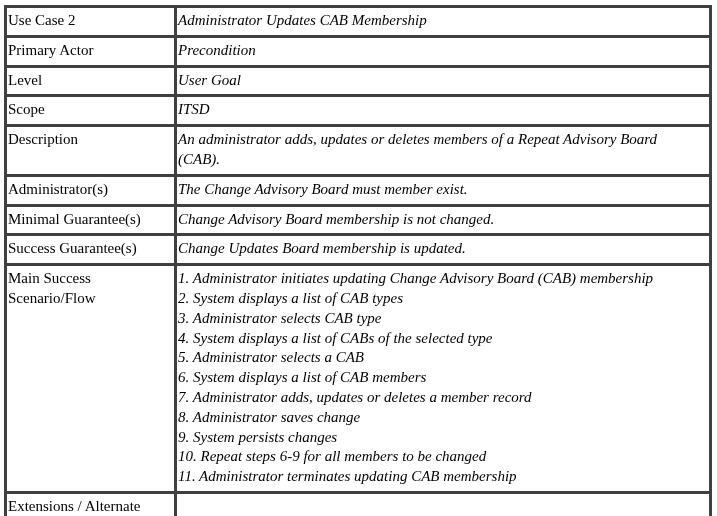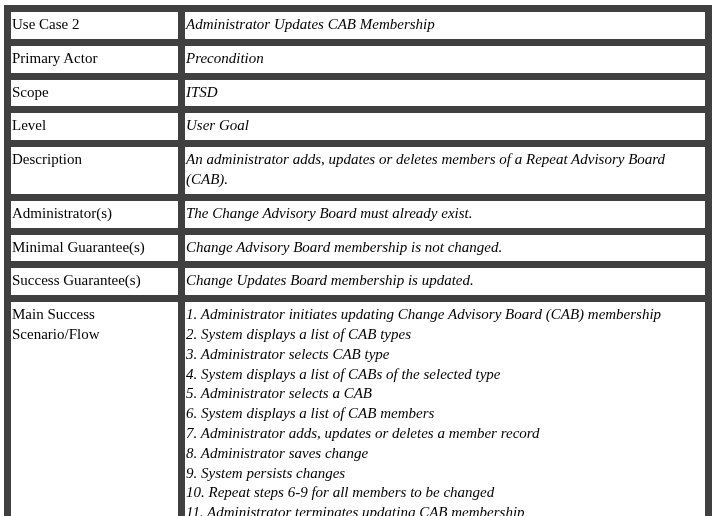--- a/index.html
+++ b/index.html
@@ -16,21 +16,21 @@
     color: #000000;
   }
   table.usecase-table {
     border-collapse: collapse;
     width: 708px;
     table-layout: fixed;
     font-size: 15px;
     line-height: 1.32;
   }
   table.usecase-table td {
-    border: 7px solid #404040;
+    border: 3px solid #404040;
     vertical-align: top;
     padding: 3px 8px 4px 1px;
   }
   td.label-cell {
     width: 158px;
   }
   td.value-cell {
     white-space: pre-line;
     font-style: italic;
   }
@@ -45,34 +45,34 @@
   <tbody>
     <tr class="row-single">
       <td class="label-cell">Use Case 2</td>
       <td class="value-cell">Administrator Updates CAB Membership</td>
     </tr>
     <tr class="row-single">
       <td class="label-cell">Primary Actor</td>
       <td class="value-cell">Precondition</td>
     </tr>
     <tr class="row-single">
+      <td class="label-cell">Level</td>
+      <td class="value-cell">User Goal</td>
+    </tr>
+    <tr class="row-single">
       <td class="label-cell">Scope</td>
       <td class="value-cell">ITSD</td>
-    </tr>
-    <tr class="row-single">
-      <td class="label-cell">Level</td>
-      <td class="value-cell">User Goal</td>
     </tr>
     <tr>
       <td class="label-cell">Description</td>
       <td class="value-cell">An administrator adds, updates or deletes members of a Repeat Advisory Board (CAB).</td>
     </tr>
     <tr class="row-single">
       <td class="label-cell">Administrator(s)</td>
-      <td class="value-cell">The Change Advisory Board must already exist.</td>
+      <td class="value-cell">The Change Advisory Board must member exist.</td>
     </tr>
     <tr class="row-single">
       <td class="label-cell">Minimal Guarantee(s)</td>
       <td class="value-cell">Change Advisory Board membership is not changed.</td>
     </tr>
     <tr class="row-single">
       <td class="label-cell">Success Guarantee(s)</td>
       <td class="value-cell">Change Updates Board membership is updated.</td>
     </tr>
     <tr>

